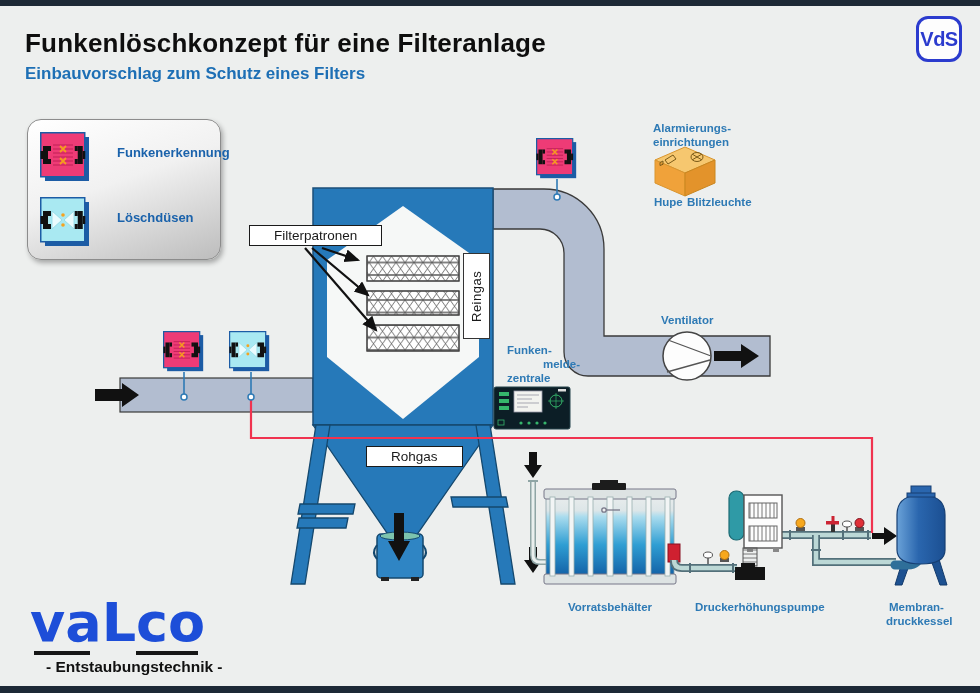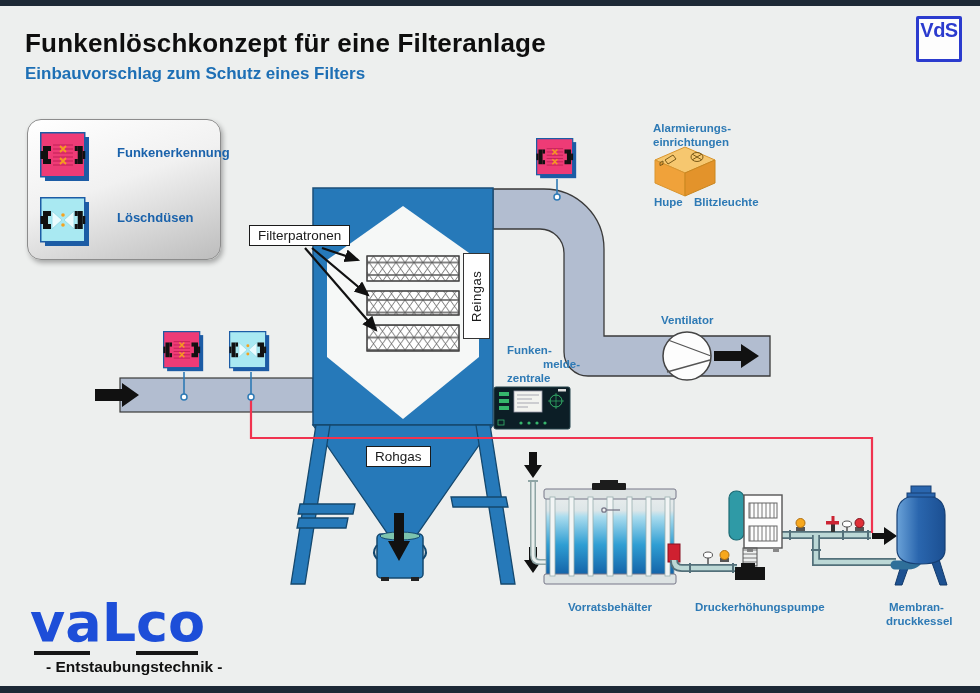--- a/index.html
+++ b/index.html
@@ -2,30 +2,30 @@
 <html><head>
 <meta charset="utf-8">
 <style>
   html,body{margin:0;padding:0;}
   body{width:980px;height:693px;position:relative;background:#edefee;overflow:hidden;
        font-family:"Liberation Sans",sans-serif;}
   .abs{position:absolute;}
   .edge-bar{left:0;width:980px;background:#1d2936;}
   #page-title{left:25px;top:20px;font-size:26px;font-weight:700;color:#0e0e0e;letter-spacing:.2px;margin-top:8px;}
   #page-subtitle{left:25px;top:64px;font-size:17px;font-weight:700;color:#1d6fb5;}
-  #vds-badge{left:916px;top:16px;width:46px;height:46px;border:3px solid #2b3bce;border-radius:2px;
-     background:#fdfdfd;display:flex;justify-content:center;box-sizing:border-box;}
+  #vds-badge{left:916px;top:16px;width:46px;height:46px;border:3px solid #2b3bce;border-radius:12px;
+     background:#fdfdfd;display:flex;align-items:center;justify-content:center;box-sizing:border-box;}
   #vds-badge span{color:#2b3bce;font-weight:800;font-size:20px;letter-spacing:-.5px;}
   #legend-box{left:27px;top:119px;width:192px;height:139px;border-radius:14px;border:1px solid #8c8c8c;
      background:linear-gradient(160deg,#ffffff 0%,#f1f1f1 45%,#bdbdbd 100%);
      box-shadow:2px 3px 5px rgba(0,0,0,.3);}
   .legend-label{color:#1a62ab;font-weight:700;font-size:13px;padding-left:20px;}
   .lbl{color:#2e7ab5;font-size:11.5px;font-weight:600;line-height:1.2;white-space:nowrap;}
   .tagbox{background:#ffffff;border:1.5px solid #1a1a1a;color:#1a1a1a;font-size:13.5px;font-weight:500;
-     padding:2px 8px;white-space:nowrap;}
+     padding:2px 24px;white-space:nowrap;}
   #reingas-box{left:463px;top:253px;width:27px;height:86px;background:#fff;border:1.3px solid #333;
      display:flex;align-items:center;justify-content:center;writing-mode:vertical-rl;transform:rotate(180deg);
      font-size:13px;font-weight:500;color:#1a1a1a;letter-spacing:.5px;box-sizing:border-box;}
   #valco-text{left:30px;top:596px;font-family:"DejaVu Sans",sans-serif;font-weight:800;font-size:54px;
      color:#1d4ed8;letter-spacing:0px;line-height:1;}
   .valco-bar{top:651px;height:3.5px;background:#161616;}
   #valco-tagline{left:30px;top:658px;font-weight:700;font-size:15.5px;color:#111;margin-left:16px;}
   svg{position:absolute;left:0;top:0;}
 </style>
 </head>
@@ -315,21 +315,21 @@
 <div class="abs" id="reingas-box">Reingas</div>
 <div class="abs tagbox" style="left:366px;top:446px;">Rohgas</div>
 
 <div class="abs lbl" style="left:507px;top:344px;">Funken-</div>
 <div class="abs lbl" style="left:507px;top:358px;margin-left:36px;">melde-</div>
 <div class="abs lbl" style="left:507px;top:372px;">zentrale</div>
 
 <div class="abs lbl" style="left:653px;top:122px;">Alarmierungs-</div>
 <div class="abs lbl" style="left:653px;top:136px;">einrichtungen</div>
 <div class="abs lbl" style="left:654px;top:196px;">Hupe</div>
-<div class="abs lbl" style="left:687px;top:196px;margin-left:7px;">Blitzleuchte</div>
+<div class="abs lbl" style="left:687px;top:196px;">Blitzleuchte</div>
 
 <div class="abs lbl" style="left:661px;top:314px;">Ventilator</div>
 
 <div class="abs lbl" style="left:558px;top:601px;width:104px;text-align:center;">Vorratsbehälter</div>
 <div class="abs lbl" style="left:695px;top:601px;">Druckerhöhungspumpe</div>
 <div class="abs lbl" style="left:889px;top:601px;">Membran-</div>
 <div class="abs lbl" style="left:886px;top:615px;">druckkessel</div>
 
 <div class="abs" id="valco-text">vaLco</div>
 <div class="abs valco-bar" style="left:34px;width:56px;"></div>

